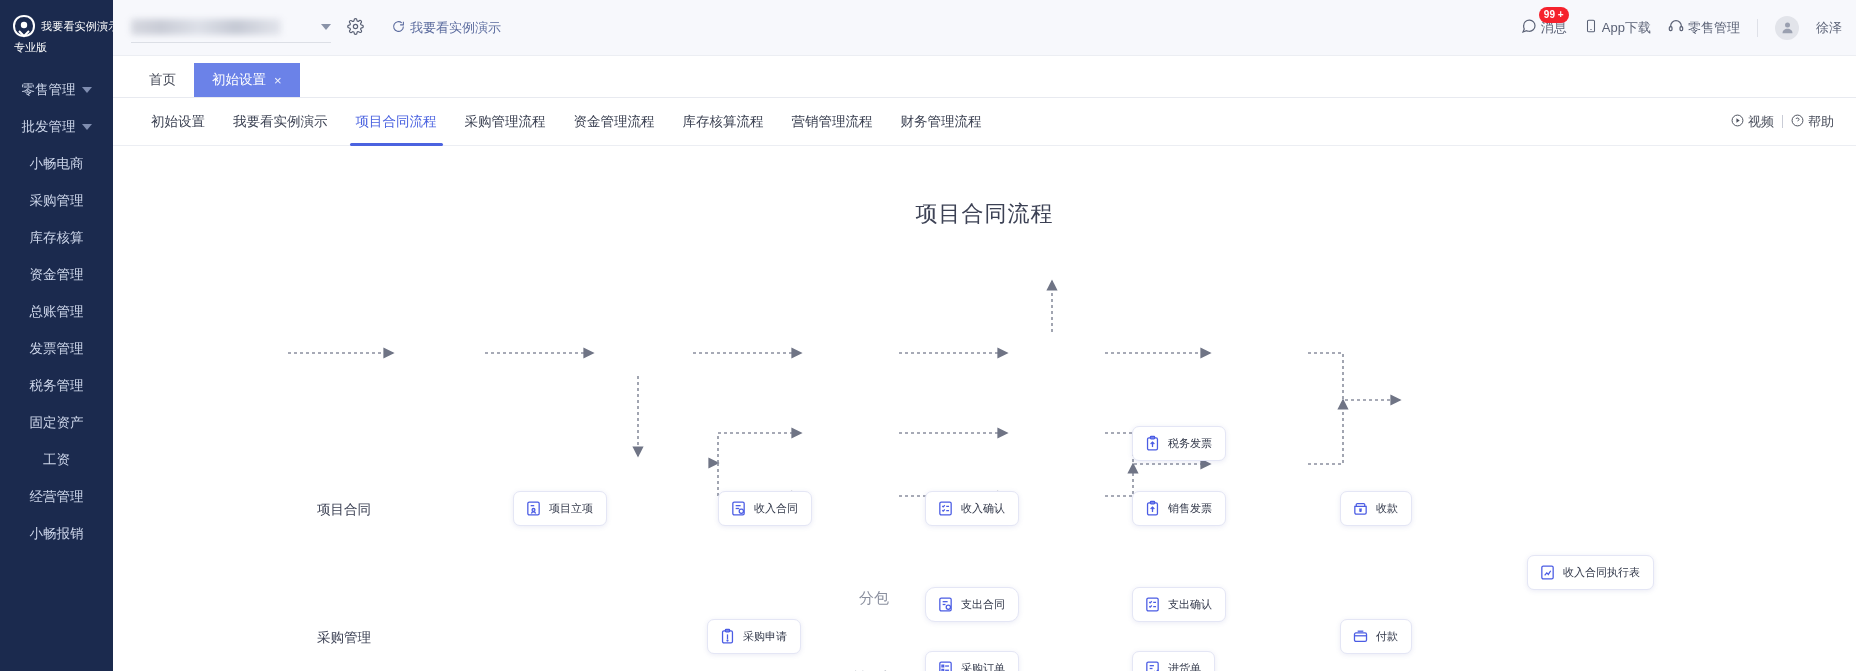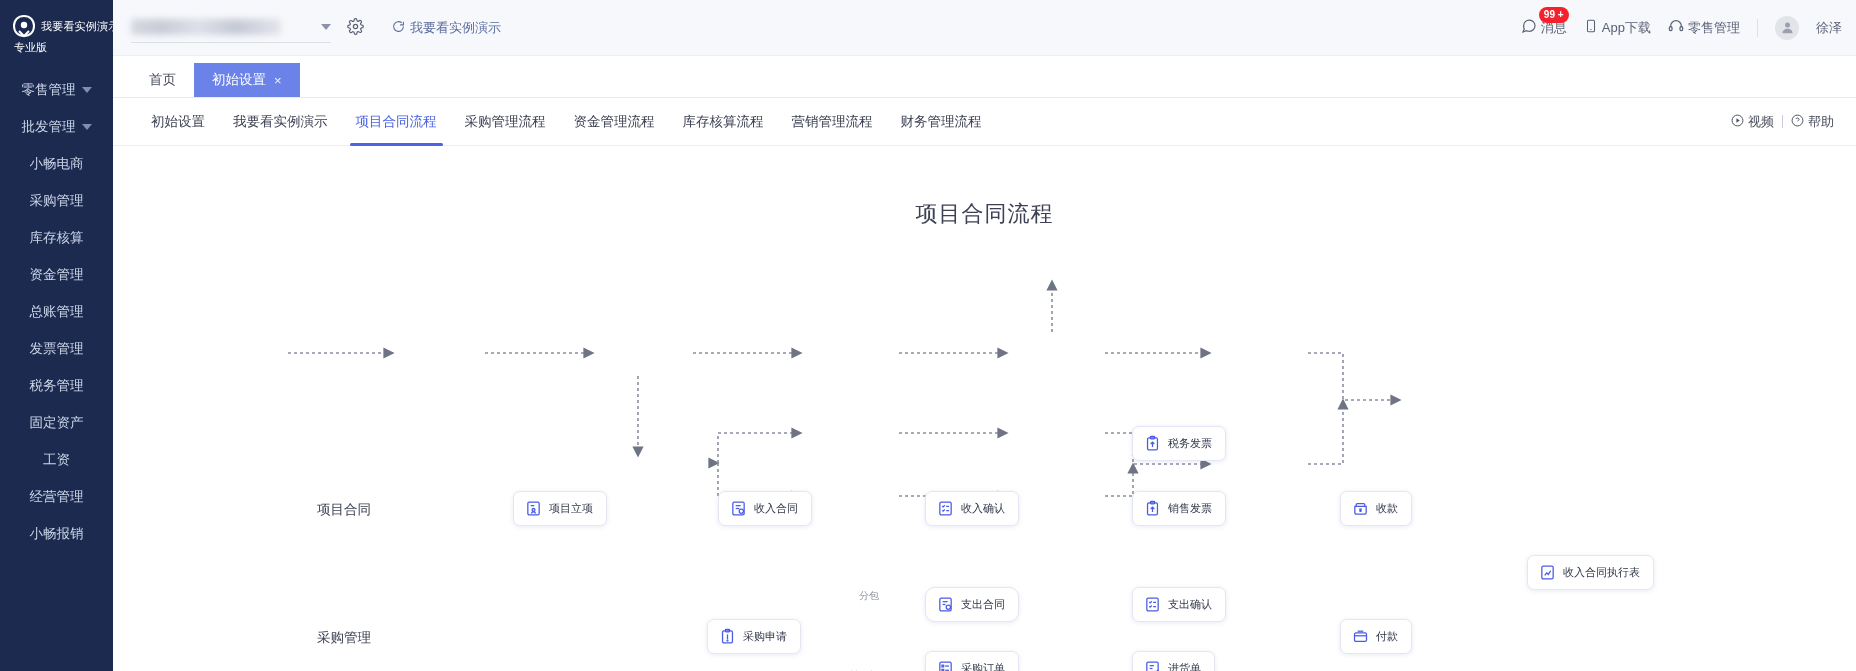--- a/index.html
+++ b/index.html
@@ -124,21 +124,21 @@
   .node {
     position:absolute; height:35px; background:#fff;
     border:1px solid #e4e6f5; border-radius:7px;
     box-shadow:0 1px 5px rgba(90,100,180,.13);
     display:flex; align-items:center; gap:7px; padding:0 13px 0 11px;
     font-size:11px; color:#32384a; white-space:nowrap; cursor:pointer;
   }
   .node .ico { width:17px; height:17px; flex:0 0 17px; display:block; }
 
   .edge-label {
-    position:absolute; font-size:10px; color:#8a8f9e; white-space:nowrap;
+    position:absolute; font-size:15px; color:#8a8f9e; white-space:nowrap;
   }
 
   svg.wires { position:absolute; left:0; top:0; width:100%; height:100%; pointer-events:none; }
 </style>
 </head>
 <body>
 
 <div class="app">
 
   <div class="sidebar">

